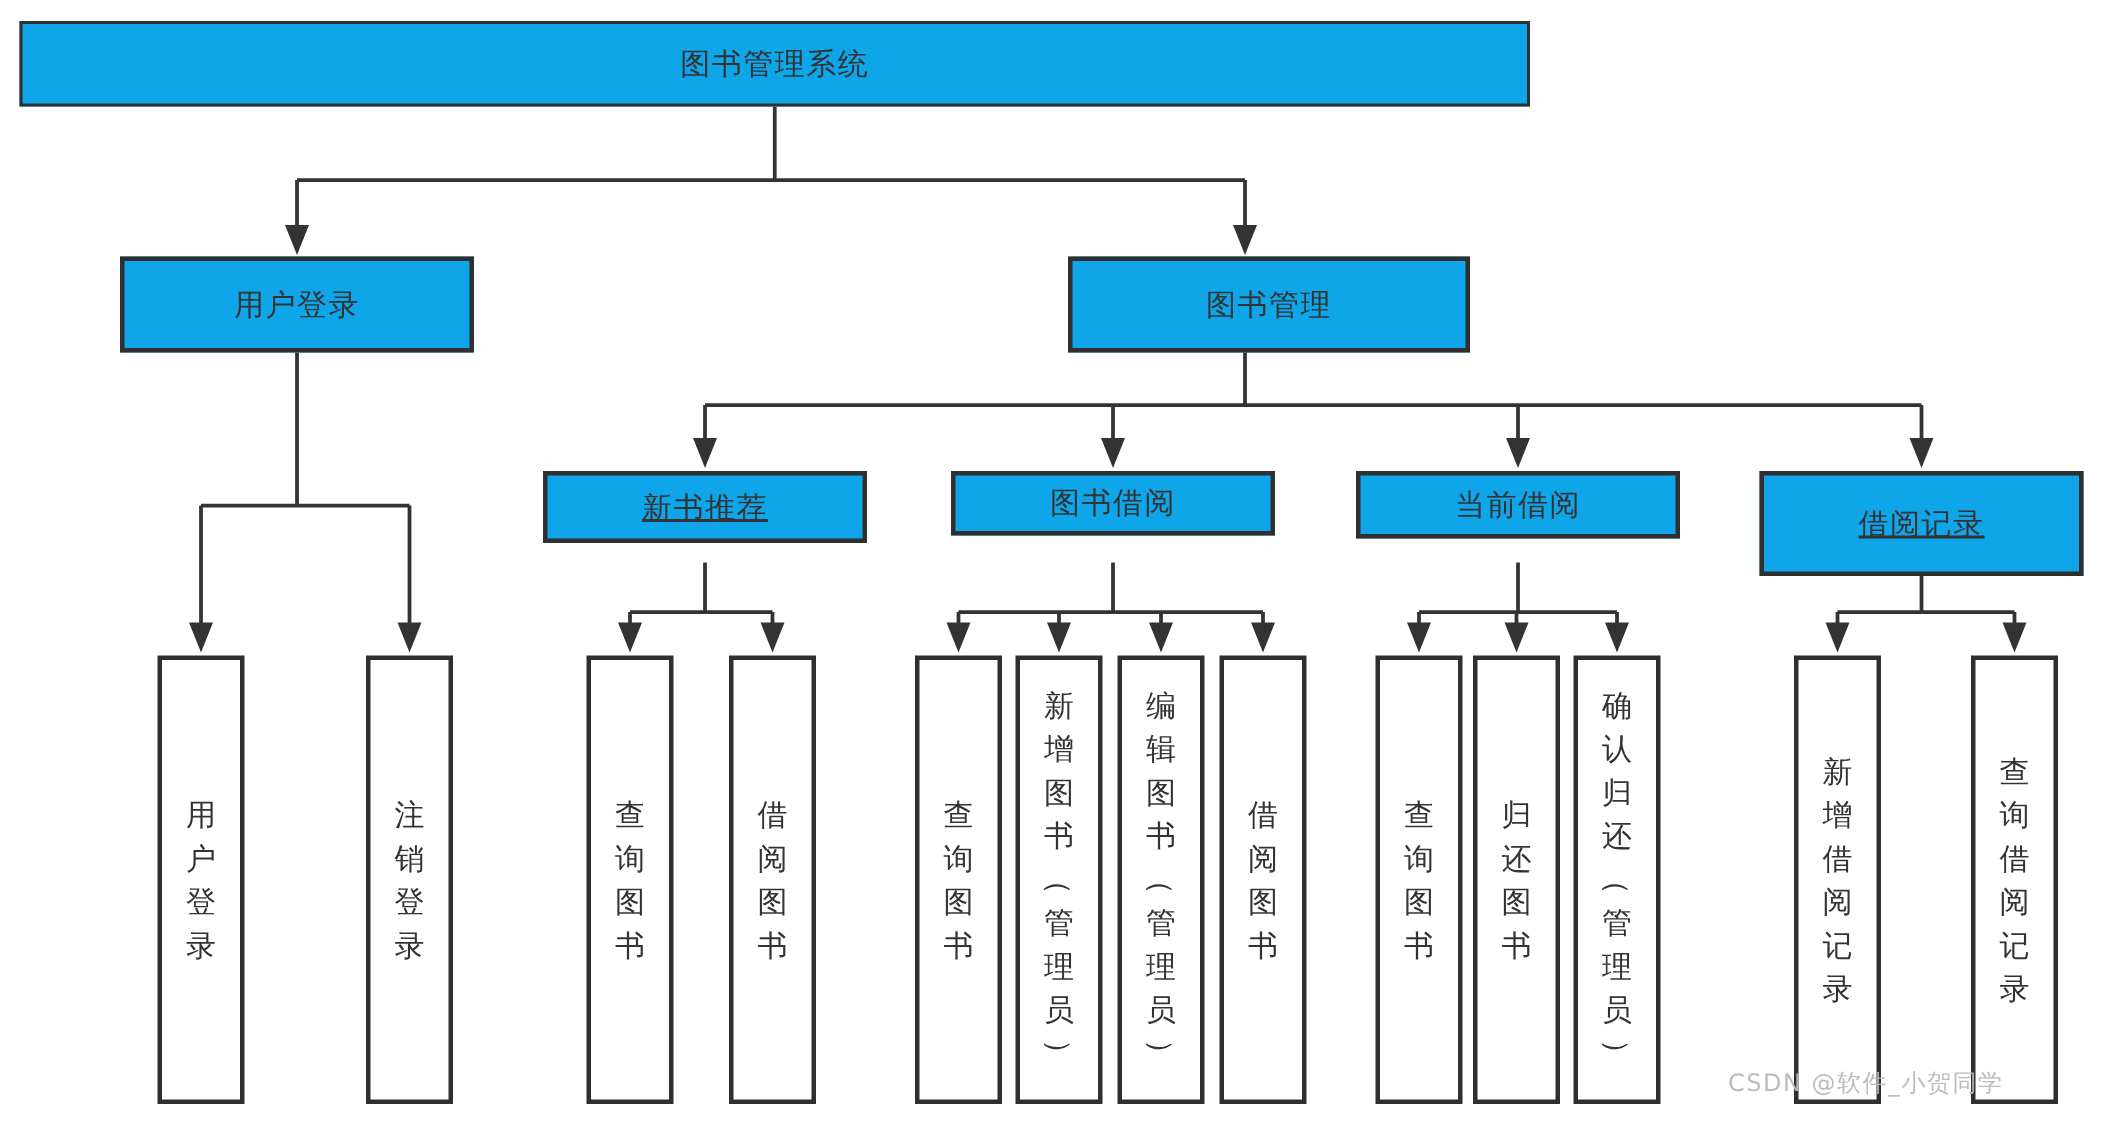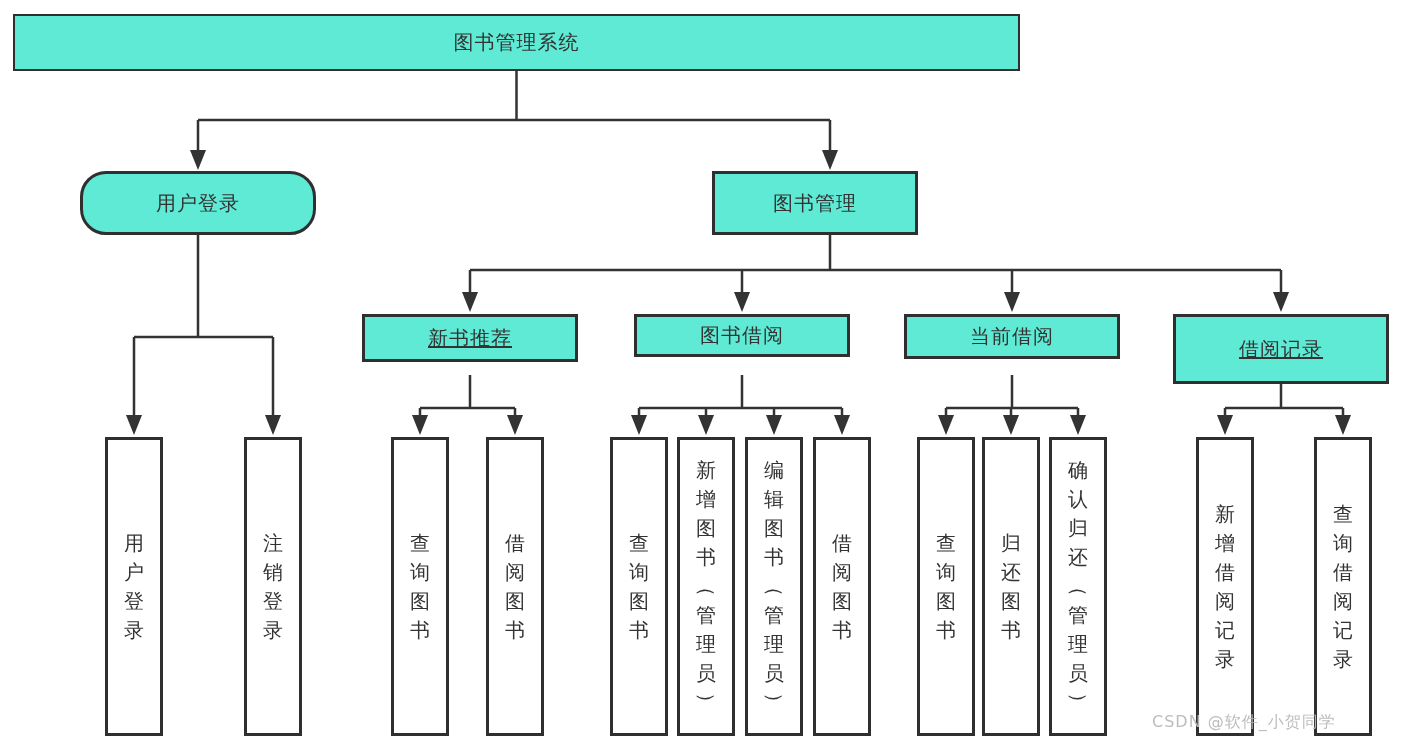--- a/index.html
+++ b/index.html
@@ -4,21 +4,21 @@
 <title>Diagram</title>
 <style>
   * { margin:0; padding:0; box-sizing:border-box; }
   html,body { background:#ffffff; }
   body {
     position:relative; width:1405px; height:747px; overflow:hidden;
     font-family:"DejaVu Sans","Liberation Sans",sans-serif; color:#333;
   }
   .wires { position:absolute; left:0; top:0; pointer-events:none; }
   .node {
-    position:absolute; background:#5eead4; border:3px solid #2f2f2f;
+    position:absolute; background:#0ea5e9; border:3px solid #2f2f2f;
     display:flex; align-items:center; justify-content:center;
     font-size:20px; color:#333; letter-spacing:1px; z-index:2;
   }
   .node.lvl1 { border-width:2px; }
   .vbox {
     position:absolute; top:437px; width:58px; height:299px;
     background:#fff; border:3px solid #2f2f2f; z-index:2;
   }
   .vlabel {
     display:flex; flex-direction:column; align-items:center; justify-content:center;
@@ -65,22 +65,22 @@
     <polygon points="938,415 954,415 946,435"></polygon>
     <polygon points="1003,415 1019,415 1011,435"></polygon>
     <polygon points="1070,415 1086,415 1078,435"></polygon>
     <polygon points="1217,415 1233,415 1225,435"></polygon>
     <polygon points="1335,415 1351,415 1343,435"></polygon>
   </g>
 </svg>
 
 <div class="node lvl1" style="left:13px;top:14px;width:1007px;height:57px;">图书管理系统</div>
 
-<div class="node" style="left:80px;top:171px;width:236px;height:64px;border-radius:26px;">用户登录</div>
-<div class="node" style="left:712px;top:171px;width:206px;height:64px;text-align:center;">图书管理</div>
+<div class="node" style="left:80px;top:171px;width:236px;height:64px;">用户登录</div>
+<div class="node" style="left:712px;top:171px;width:268px;height:64px;text-align:center;">图书管理</div>
 
 <div class="node" style="left:362px;top:314px;width:216px;height:48px;text-decoration:underline;">新书推荐</div>
 <div class="node" style="left:634px;top:314px;width:216px;height:43px;">图书借阅</div>
 <div class="node" style="left:904px;top:314px;width:216px;height:45px;">当前借阅</div>
 <div class="node" style="left:1173px;top:314px;width:216px;height:70px;text-decoration:underline;">借阅记录</div>
 
 <div class="vbox" style="left:105px;">
   <span class="vlabel">
       <span class="vchar">用</span>
       <span class="vchar">户</span>

